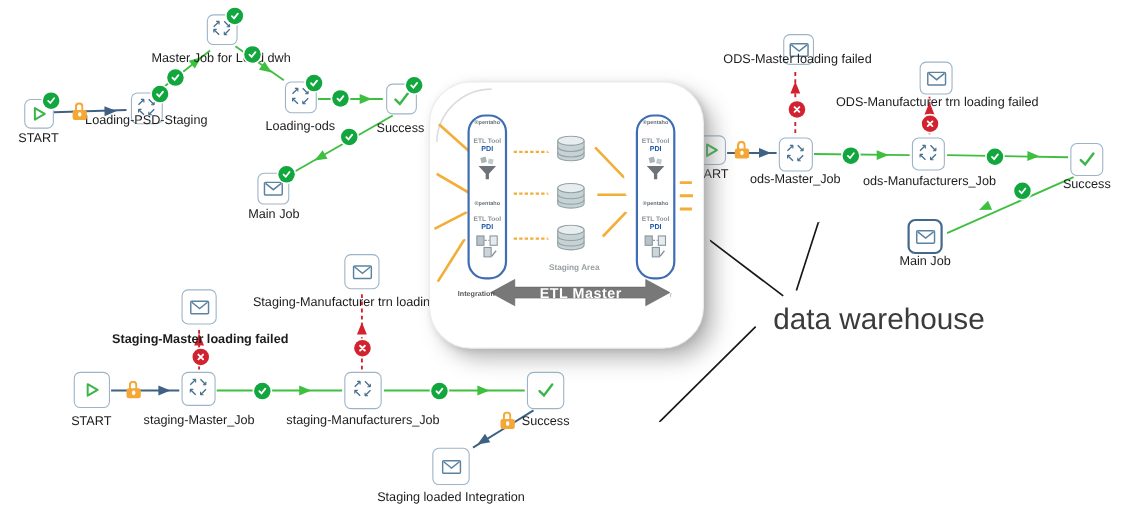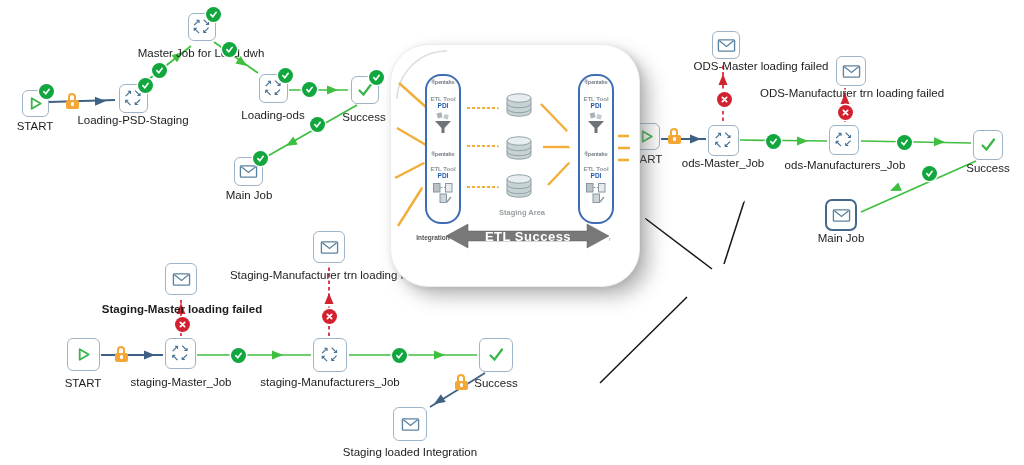--- a/index.html
+++ b/index.html
@@ -19,21 +19,21 @@
   .cbadge,.xbadge{position:absolute;width:15px;height:15px;border-radius:50%;
         box-shadow:0 0 0 1.5px #fff;display:flex;align-items:center;justify-content:center;}
   .cbadge{background:#12a63e;z-index:4;}
   .cbadge.onnode{z-index:5;}
   .xbadge{background:#d3222f;z-index:4;}
   .lock{position:absolute;width:13px;height:16px;z-index:4;}
   .lock .shackle{position:absolute;top:0;left:2.5px;width:8px;height:9px;
         border:2.2px solid #f4a734;border-bottom:none;border-radius:5px 5px 0 0;box-sizing:border-box;}
   .lock .body{position:absolute;bottom:0;width:13px;height:9.5px;background:#f4a734;border-radius:2px;}
   .lock .hole{position:absolute;bottom:3px;left:5px;width:3px;height:4px;background:#fff;border-radius:40%;}
-  #overlay-card{position:absolute;left:390px;top:44px;width:248px;height:241px;background:#fff;
+  #overlay-card{position:absolute;left:390px;top:74px;width:248px;height:241px;background:#fff;
         border:1px solid #ececec;border-radius:38px;z-index:10;
         box-shadow:10px 10px 18px rgba(110,110,110,.45),2px 2px 6px rgba(150,150,150,.3);}
   .pill{position:absolute;width:36px;height:150px;border:2px solid #3e6db3;border-radius:16px;
         background:#fff;box-sizing:border-box;display:flex;flex-direction:column;align-items:center;}
   .pill .brand{font-size:5px;color:#68707a;font-weight:bold;margin-top:3px;white-space:nowrap;}
   .pill .brand2{margin-top:11px;}
   .pill .tool{font-size:6px;color:#8b9299;font-weight:bold;margin-top:11px;}
   .pill .pdi{font-size:6.5px;color:#1f58a9;font-weight:bold;}
   .pill .picon{margin-top:3px;}
   .cyl{position:absolute;width:26px;height:26px;}
@@ -99,21 +99,21 @@
         <svg width="9" height="9" viewBox="0 0 10 10">
           <path d="M2 5.2 L4.2 7.4 L8 2.6" fill="none" stroke="#fff" stroke-width="1.8" stroke-linecap="round"></path>
         </svg>
       </div>
       <div class="node" style="left: 119px; top: 84px; width: 29px; height: 29px;">
         <div class="jobicon">
           <span>↗↘</span>
           <span>↖↙</span>
         </div>
       </div>
-      <div class="nlabel" style="left: 133px; top: 114px;">Loading-PSD-Staging</div>
+      <div class="nlabel" style="left: 133px; top: 104px;">Loading-PSD-Staging</div>
       <div class="cbadge onnode" style="left: 137.5px; top: 77.5px;">
         <svg width="9" height="9" viewBox="0 0 10 10">
           <path d="M2 5.2 L4.2 7.4 L8 2.6" fill="none" stroke="#fff" stroke-width="1.8" stroke-linecap="round"></path>
         </svg>
       </div>
       <div class="node" style="left: 188px; top: 13px; width: 28px; height: 28px;">
         <div class="jobicon">
           <span>↗↘</span>
           <span>↖↙</span>
         </div>
@@ -231,21 +231,21 @@
           <path d="M4.5 10.5 L8.5 14.5 L16 4.5" fill="none" stroke="#3ab54a" stroke-width="2.2" stroke-linecap="round"></path>
         </svg>
       </div>
       <div class="nlabel" style="left: 988px; top: 162px;">Success</div>
       <div class="node" style="left: 712px; top: 31px; width: 28px; height: 28px;">
         <svg width="19" height="15" viewBox="0 0 20 15">
           <rect x="1.5" y="1.5" width="17" height="12" rx="1" fill="none" stroke="#5b82a0" stroke-width="1.4"></rect>
           <path d="M2.5 2.5 L10 8.5 L17.5 2.5" fill="none" stroke="#5b82a0" stroke-width="1.4"></path>
         </svg>
       </div>
-      <div class="nlabel" style="left: 725px; top: 60px; margin-left: 36px;">ODS-Master loading failed</div>
+      <div class="nlabel" style="left: 725px; top: 48px;">ODS-Master loading failed</div>
       <div class="node" style="left: 836px; top: 56px; width: 30px; height: 30px;">
         <svg width="19" height="15" viewBox="0 0 20 15">
           <rect x="1.5" y="1.5" width="17" height="12" rx="1" fill="none" stroke="#5b82a0" stroke-width="1.4"></rect>
           <path d="M2.5 2.5 L10 8.5 L17.5 2.5" fill="none" stroke="#5b82a0" stroke-width="1.4"></path>
         </svg>
       </div>
       <div class="nlabel" style="left: 852px; top: 87px; text-align: right;">ODS-Manufacturer trn loading failed</div>
       <div class="node bold" style="left: 825px; top: 199px; width: 32px; height: 32px;">
         <svg width="19" height="15" viewBox="0 0 20 15">
           <rect x="1.5" y="1.5" width="17" height="12" rx="1" fill="none" stroke="#5b82a0" stroke-width="1.4"></rect>
@@ -419,26 +419,27 @@
             <path d="M1,15.5 a12,4.2 0 0 0 24,0" fill="none" stroke="#93a2a6"></path>
           </svg></div>
         <div class="cyl" style="left: 115px; top: 129px;"><svg width="26" height="26" viewBox="0 0 26 26">
             <path d="M1,5 v14 a12,4.2 0 0 0 24,0 v-14" fill="#c6d2d4" stroke="#93a2a6"></path>
             <ellipse cx="13" cy="5" rx="12" ry="4.2" fill="#e8eef0" stroke="#93a2a6"></ellipse>
             <path d="M1,10.5 a12,4.2 0 0 0 24,0" fill="none" stroke="#93a2a6"></path>
             <path d="M1,15.5 a12,4.2 0 0 0 24,0" fill="none" stroke="#93a2a6"></path>
           </svg></div>
       </div>
     <div class="cardtext" id="staging-area-label" style="left:131px;top:163px;">Staging Area</div>
-    <div id="etl-process-label" style="left:137px;top:184px;">ETL Success</div>
+    <div id="etl-process-label" style="left:137px;top:184px;">ETL Master</div>
     <div class="cardtext" id="integration-label" style="left:42px;top:189px;">Integration</div>
     <div class="cardtext" id="server-fragment" style="left:218px;top:191px;">r</div>
   </div>
 
   <div id="annotation">
+    <div>data warehouse</div>
   </div>
 
   <svg id="anno-svg" class="layer" width="1024" height="465">
     <defs>
       <marker id="bhead" markerWidth="14" markerHeight="12" refX="0" refY="0" orient="auto" markerUnits="userSpaceOnUse">
         <path d="M-9,-5 L0,0 L-9,5" fill="none" stroke="#161616" stroke-width="1.5"></path>
       </marker>
     </defs>
     <g id="black-arrows">
         <line x1="712" y1="269" x2="646" y2="219" stroke="#161616" stroke-width="1.5" marker-end="url(#bhead)"></line>

